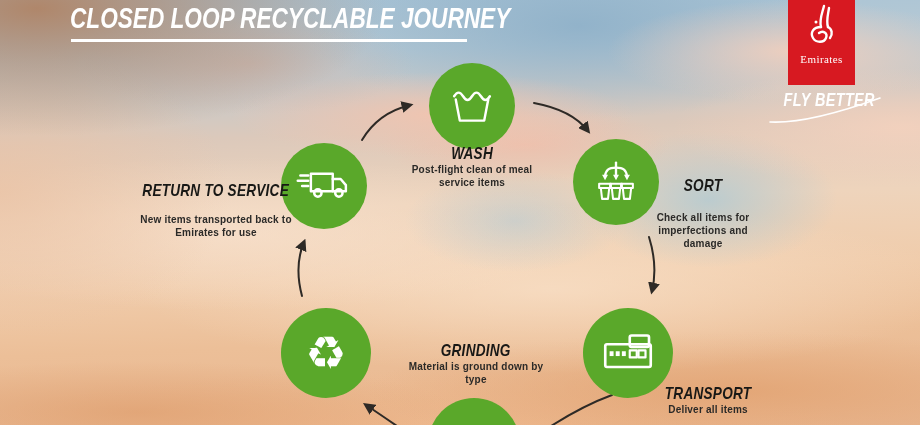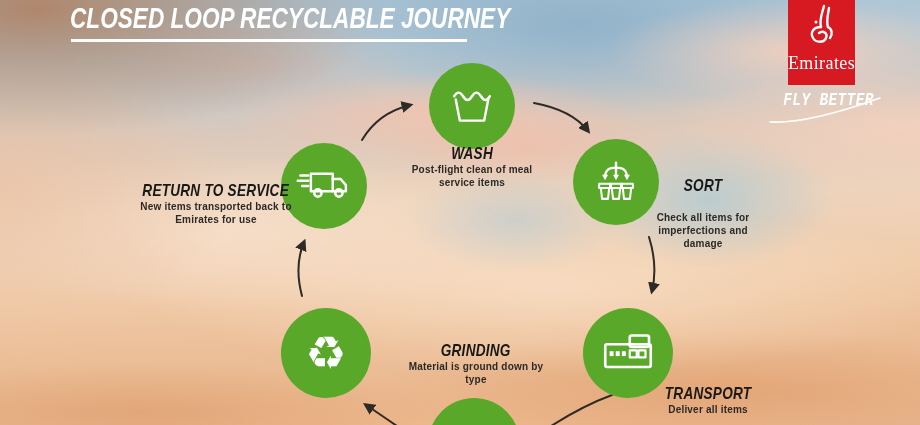--- a/index.html
+++ b/index.html
@@ -41,24 +41,24 @@
   .labels .hd{font-size:17px;transform-origin:center;transform:scaleX(.8);}
   .desc{
     font-size:10px;font-weight:bold;color:#2b2a28;line-height:1.28;letter-spacing:.2px;
     margin-top:1px;
   }
   #logo-box{
     position:absolute;left:788px;top:0;width:67px;height:85px;background:#d71921;
     display:flex;flex-direction:column;align-items:center;justify-content:flex-start;
   }
   #logo-wordmark{
-    font-family:"Liberation Serif",serif;color:#fff;font-size:18px;letter-spacing:.4px;
+    font-family:"Liberation Serif",serif;color:#fff;font-size:11px;letter-spacing:.4px;
     margin-top:1px;
   }
-  #tagline-wrap{position:absolute;left:772px;top:90px;width:110px;text-align:left;font-family:Liberation Mono, monospace;}
+  #tagline-wrap{position:absolute;left:772px;top:90px;width:110px;text-align:left;}
   #tagline{
     font-weight:bold;font-style:italic;font-size:18px;color:#fff;display:inline-block;
     transform:scaleX(.8);white-space:nowrap;letter-spacing:.5px;
   }
   #tagline-swoosh{position:absolute;left:768px;top:92px;}
   svg{display:block;}
   #arrows{position:absolute;left:0;top:0;pointer-events:none;}
 </style>
 </head>
 <body>
@@ -178,16 +178,16 @@
         <circle cx="25" cy="40" r="4.2"></circle>
         <circle cx="49" cy="40" r="4.2"></circle>
         <path d="M 5 20 H 14"></path>
         <path d="M 2 26 H 14"></path>
         <path d="M 7 32 H 14"></path>
       </g>
     </svg>
   </div>
   <div class="labels" style="left:216px;top:181px;width:200px;">
     <span class="hd">RETURN TO SERVICE</span>
-    <div class="desc" style="width:185px;margin:0 auto;">New items transported back to Emirates for use</div>
+    <div class="desc" style="width:185px;margin:13px auto;">New items transported back to Emirates for use</div>
   </div>
 
 </div>
 
 </body></html>

